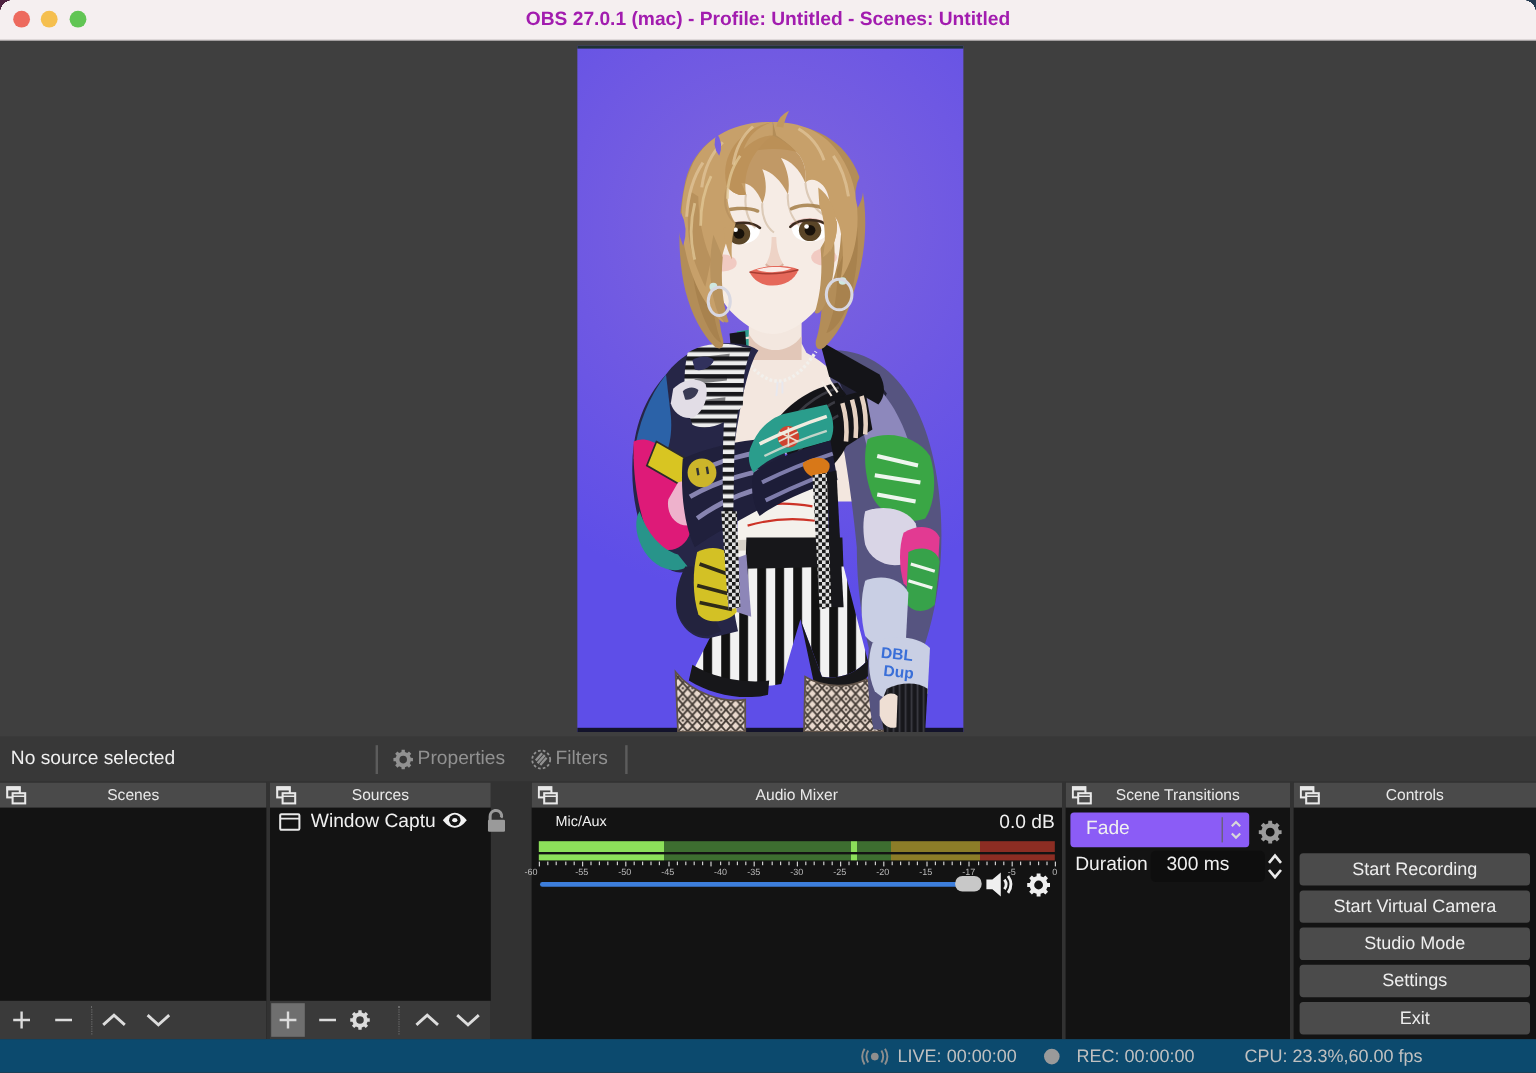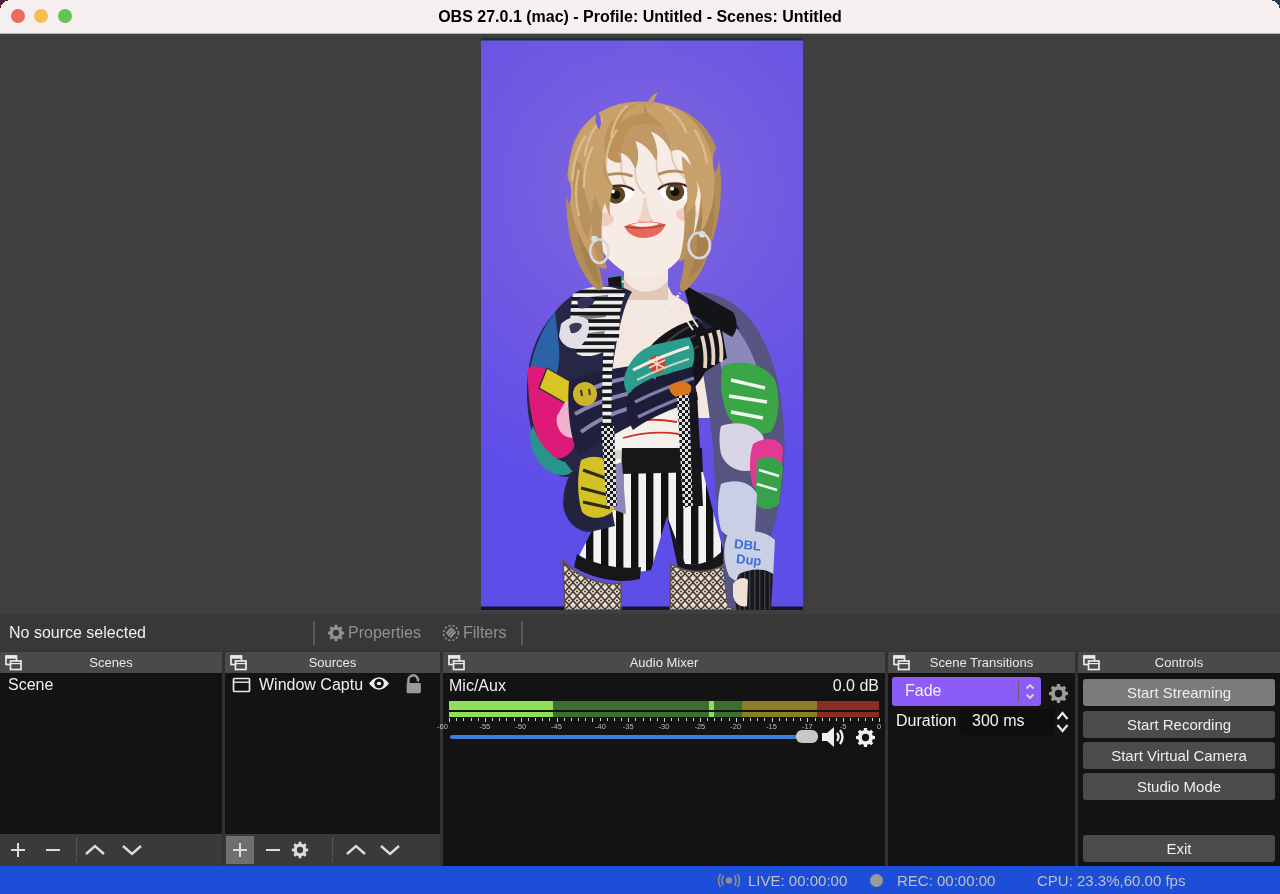--- a/index.html
+++ b/index.html
@@ -1,39 +1,39 @@
 <!DOCTYPE html>
 <html><head><meta charset="utf-8"><title>OBS</title>
 <style>
 html,body{margin:0;padding:0}
 body{width:1280px;height:894px;position:relative;overflow:hidden;background:#323232;font-family:"Liberation Sans",sans-serif;-webkit-font-smoothing:antialiased}
 .abs{position:absolute}
 
 #titlebar{position:absolute;left:0;top:0;width:1280px;height:33px;background:#f5eff0;border-bottom:1px solid #b9b4b5}
 #titlebar .tl{position:absolute;top:9px;width:14px;height:14px;border-radius:50%}
-#title{position:absolute;top:0;left:0;width:100%;height:32px;line-height:33px;text-align:center;font-size:16px;font-weight:bold;color:#000000}
+#title{position:absolute;top:0;left:0;width:100%;height:32px;line-height:33px;text-align:center;font-size:16px;font-weight:bold;color:#a21caf}
 .corner{position:absolute;top:0;width:8px;height:8px}
 
 #preview{position:absolute;left:0;top:34px;width:1280px;height:580px;background:#3f3f3f}
 #video{position:absolute;left:481px;top:38px;width:322px;height:572px}
 
 #srcbar{position:absolute;left:0;top:614px;width:1280px;height:37px;background:#383838}
 #srcbar .nosel{position:absolute;left:9px;top:10px;font-size:16px;color:#efefef}
 .vsep{position:absolute;top:7px;width:2px;height:24px;background:#5c5c5c}
 .graybtn{position:absolute;top:10px;font-size:16px;color:#919191}
 
 .panel{position:absolute;top:652px;bottom:28px;background:#131313}
 .phead{position:absolute;left:0;top:0;right:0;height:21px;background:#4a4a4a;color:#e9e9e9;font-size:13px;text-align:center;line-height:21px}
 .phicon{position:absolute;left:5px;top:3px}
 .ptool{position:absolute;left:0;right:0;bottom:0;height:32px;background:#3a3a3a}
 .listrow{position:absolute;left:0;top:21px;right:0;height:25px;color:#f0f0f0;font-size:16px}
 
 .cbtn{position:absolute;left:5px;width:192px;height:27px;background:#4b4b4b;border-radius:3px;color:#eeeeee;font-size:15px;text-align:center;line-height:27px}
 
-#statusbar{position:absolute;left:0;top:866px;width:1280px;height:28px;background:#1d4ed8;color:#c0c0c0;font-size:15px}
+#statusbar{position:absolute;left:0;top:866px;width:1280px;height:28px;background:#0c4a6e;color:#c0c0c0;font-size:15px}
 .white{color:#f0f0f0}
 </style></head>
 <body>
 <svg width="0" height="0" style="position:absolute">
 <defs>
 <path id="gear" d="M10.06 3.62 L10.19 1.15 L13.81 1.15 L13.94 3.62 L16.55 4.70 L18.40 3.05 L20.95 5.60 L19.30 7.45 L20.38 10.06 L22.85 10.19 L22.85 13.81 L20.38 13.94 L19.30 16.55 L20.95 18.40 L18.40 20.95 L16.55 19.30 L13.94 20.38 L13.81 22.85 L10.19 22.85 L10.06 20.38 L7.45 19.30 L5.60 20.95 L3.05 18.40 L4.70 16.55 L3.62 13.94 L1.15 13.81 L1.15 10.19 L3.62 10.06 L4.70 7.45 L3.05 5.60 L5.60 3.05 L7.45 4.70 Z M16.20 12.00 A4.2 4.2 0 1 0 7.80 12.00 A4.2 4.2 0 1 0 16.20 12.00 Z"></path>
 <g id="pane">
 <rect x="1" y="1" width="10.5" height="8.5" fill="none" stroke="#e9e9e9" stroke-width="1.7"></rect>
 <rect x="0.5" y="0.5" width="11.5" height="3.2" fill="#e9e9e9"></rect>
 <rect x="5.5" y="6" width="10.5" height="8.5" fill="#4a4a4a" stroke="#e9e9e9" stroke-width="1.7"></rect>
@@ -234,35 +234,32 @@
     <path d="M6 13 L13 5 M8 16 L16 7 M11 18 L18 10" stroke="#919191" stroke-width="2.6" fill="none"></path>
   </svg>
   <div class="graybtn" style="left:463px">Filters</div>
   <div class="vsep" style="left:521px"></div>
 </div>
 
 <div class="panel" style="left:0;width:222px">
   <div class="phead"><svg class="phicon" width="18" height="16" viewBox="0 0 18 16">
         <use href="#pane"></use>
       </svg>Scenes</div>
-  <div class="listrow">
-      <span style="position:absolute;left:8px;top:3px">Scene</span>
-    </div>
   <div class="ptool">
     <svg class="abs" style="left:8px;top:7px" width="140" height="18" viewBox="0 0 140 18" stroke="#dcdcdc" stroke-width="2" fill="none">
       <path d="M10 2 V16 M3 9 H17"></path>
       <path d="M38 9 H52"></path>
       <path d="M78 13 L87 5 L96 13" stroke-width="2.4"></path>
       <path d="M115 5 L124 13 L133 5" stroke-width="2.4"></path>
     </svg>
     <div class="abs" style="left:76px;top:4px;width:1px;height:24px;border-left:1px dotted #6a6a6a"></div>
   </div>
 </div>
 
-<div class="panel" style="left:225px;width:215px">
+<div class="panel" style="left:225px;width:184px">
   <div class="phead"><svg class="phicon" width="18" height="16" viewBox="0 0 18 16">
         <use href="#pane"></use>
       </svg>Sources</div>
   <div class="listrow">
     <svg class="abs" style="left:7px;top:3px" width="19" height="18" viewBox="0 0 19 18">
         <rect x="1.5" y="2.5" width="16" height="13" rx="1" fill="none" stroke="#e9e9e9" stroke-width="1.7"></rect>
         <line x1="1.5" y1="6.2" x2="17.5" y2="6.2" stroke="#e9e9e9" stroke-width="1.4"></line>
       </svg>
     <span style="position:absolute;left:34px;top:3px;width:112px;overflow:hidden;white-space:nowrap">Window Captu</span>
     <svg class="abs" style="left:143px;top:2px" width="22" height="17" viewBox="0 0 22 17">
@@ -287,21 +284,21 @@
         <use href="#gear" fill="#dcdcdc"></use>
       </svg>
     <div class="abs" style="left:107px;top:4px;width:1px;height:24px;border-left:1px dotted #6a6a6a"></div>
   </div>
 </div>
 
 <div class="panel" style="left:443px;width:442px">
   <div class="phead"><svg class="phicon" width="18" height="16" viewBox="0 0 18 16">
         <use href="#pane"></use>
       </svg>Audio Mixer</div>
-  <div class="abs white" style="left:6px;top:25px;font-size:16px">Mic/Aux</div>
+  <div class="abs white" style="left:20px;top:25px;font-size:12px">Mic/Aux</div>
   <div class="abs white" style="right:6px;top:25px;font-size:16px">0.0 dB</div>
   <div id="meter" class="abs" style="left: 6px; top: 49px; width: 430px; height: 9px; background: linear-gradient(to right, rgb(140, 224, 90) 0px, rgb(140, 224, 90) 24.2%, rgb(61, 110, 48) 24.2%, rgb(61, 110, 48) 60.5%, rgb(140, 224, 90) 60.5%, rgb(140, 224, 90) 61.7%, rgb(61, 110, 48) 61.7%, rgb(61, 110, 48) 68.2%, rgb(140, 125, 40) 68.2%, rgb(140, 125, 40) 85.6%, rgb(140, 45, 35) 85.6%, rgb(140, 45, 35) 100%);"></div>
   <div id="meter2" class="abs" style="left: 6px; top: 60px; width: 430px; height: 5px; background: linear-gradient(to right, rgb(140, 224, 90) 0px, rgb(140, 224, 90) 24.2%, rgb(61, 110, 48) 24.2%, rgb(61, 110, 48) 60.5%, rgb(140, 224, 90) 60.5%, rgb(140, 224, 90) 61.7%, rgb(61, 110, 48) 61.7%, rgb(61, 110, 48) 68.2%, rgb(140, 125, 40) 68.2%, rgb(140, 125, 40) 85.6%, rgb(140, 45, 35) 85.6%, rgb(140, 45, 35) 100%);"></div>
   <div id="ticks" class="abs" style="left:6px;top:66px;width:431px;height:4px">
       <div style="position:absolute;left:0.0px;top:0;width:1px;height:4px;background:#cfcfcf"></div>
       <div style="position:absolute;left:7.2px;top:0;width:1px;height:2.5px;background:#cfcfcf"></div>
       <div style="position:absolute;left:14.3px;top:0;width:1px;height:2.5px;background:#cfcfcf"></div>
       <div style="position:absolute;left:21.5px;top:0;width:1px;height:2.5px;background:#cfcfcf"></div>
       <div style="position:absolute;left:28.7px;top:0;width:1px;height:2.5px;background:#cfcfcf"></div>
       <div style="position:absolute;left:35.8px;top:0;width:1px;height:4px;background:#cfcfcf"></div>
@@ -407,24 +404,24 @@
   </div>
   <svg class="abs" style="left:166px;top:56px" width="17" height="28" viewBox="0 0 17 28" stroke="#e9e9e9" stroke-width="2.2" fill="none">
       <path d="M3.5 11 L8.5 5 L13.5 11 M3.5 17 L8.5 23 L13.5 17"></path>
     </svg>
 </div>
 
 <div class="panel" style="left:1078px;width:202px">
   <div class="phead"><svg class="phicon" width="18" height="16" viewBox="0 0 18 16">
         <use href="#pane"></use>
       </svg>Controls</div>
-  <div class="cbtn" style="top:27px;background:#7b7b7b">Start Streaming</div>
   <div class="cbtn" style="top:59px">Start Recording</div>
   <div class="cbtn" style="top:90px">Start Virtual Camera</div>
   <div class="cbtn" style="top:121px">Studio Mode</div>
+  <div class="cbtn" style="top:152px">Settings</div>
   <div class="cbtn" style="top:183px">Exit</div>
 </div>
 
 <div id="statusbar">
   <svg class="abs" style="left:717px;top:7px" width="24" height="15" viewBox="0 0 24 15">
     <circle cx="12" cy="7.5" r="3.2" fill="#8e8e8e"></circle>
     <path d="M6.5 2.5 Q3.5 7.5 6.5 12.5 M17.5 2.5 Q20.5 7.5 17.5 12.5 M3.5 1 Q-0.5 7.5 3.5 14 M20.5 1 Q24.5 7.5 20.5 14" stroke="#8e8e8e" stroke-width="1.6" fill="none"></path>
   </svg>
   <span class="abs" style="left:748px;top:6px">LIVE: 00:00:00</span>
   <div class="abs" style="left:870px;top:8px;width:13px;height:13px;border-radius:50%;background:#9a9a9a"></div>

